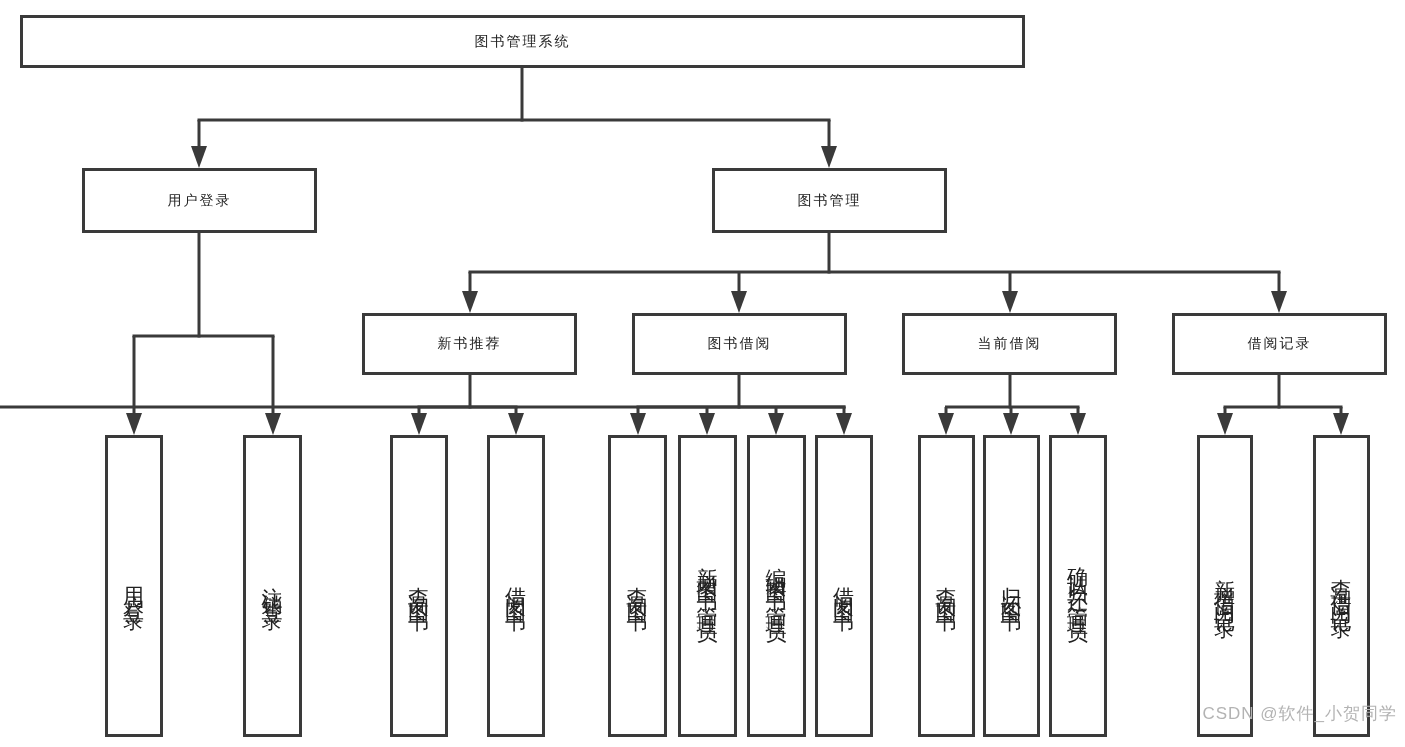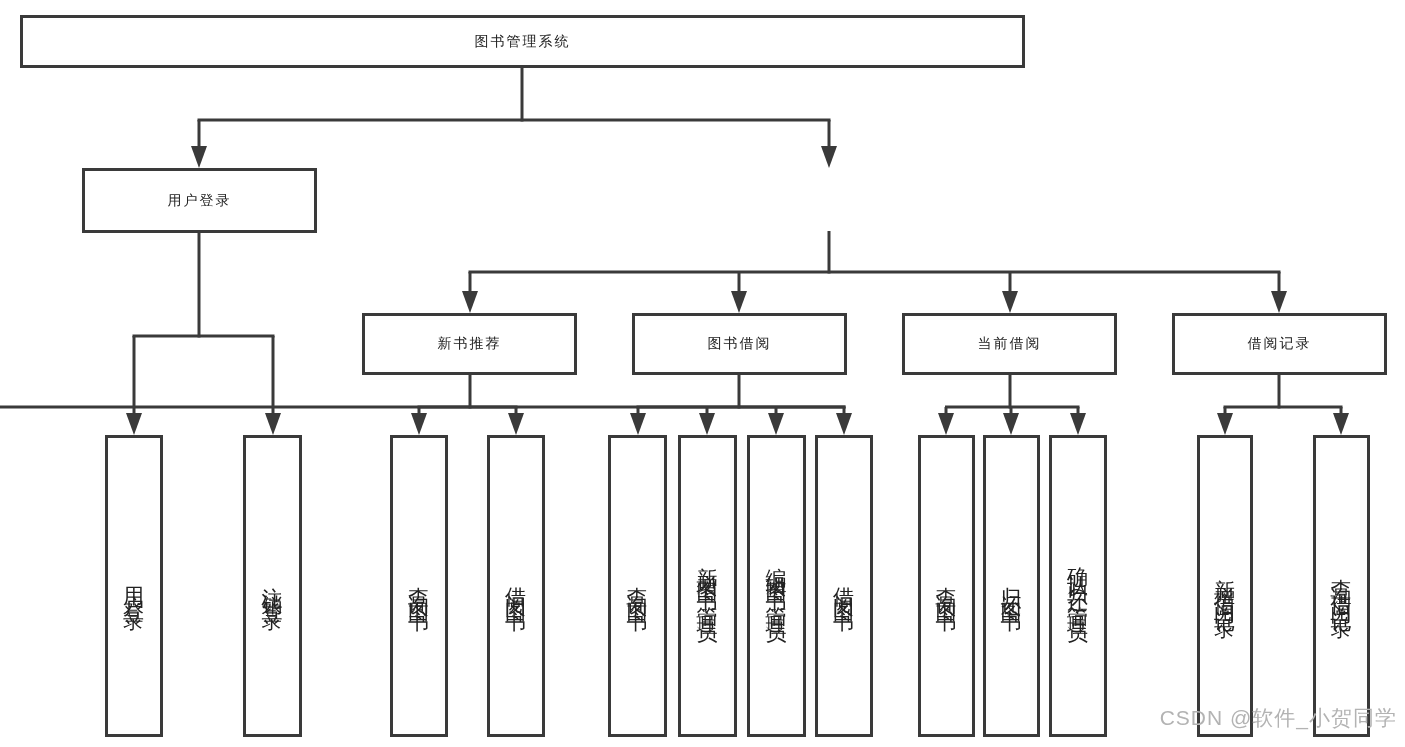--- a/index.html
+++ b/index.html
@@ -29,22 +29,22 @@
   }
   .node.h{font-size:14px;letter-spacing:2px;white-space:nowrap;}
   .node.v{
     writing-mode:vertical-rl;
     font-size:21px;
     letter-spacing:8px;
     line-height:1;
   }
   .watermark{
     position:absolute;
-    right:8px;bottom:15px;
-    font-size:21px;
+    right:8px;bottom:22px;
+    font-size:17px;
     letter-spacing:1px;
     color:var(--watermark);
     z-index:5;
     white-space:nowrap;
   }
 </style>
 </head>
 <body>
 
 <div class="canvas">
@@ -122,20 +122,21 @@
       <line x1="1225" y1="407" x2="1225" y2="417"></line>
       <polygon points="1217,413 1233,413 1225,435"></polygon>
       <line x1="1341" y1="407" x2="1341" y2="417"></line>
       <polygon points="1333,413 1349,413 1341,435"></polygon>
     </g>
   </svg>
 
   <div class="node h" style="left:20px;top:15px;width:1005px;height:53px">图书管理系统</div>
 
   <div class="node h" style="left:82px;top:168px;width:235px;height:65px">用户登录</div>
+  <div class="node h" style="left:712px;top:168px;width:235px;height:65px">图书管理</div>
 
   <div class="node h" style="left:632px;top:313px;width:215px;height:62px">图书借阅</div>
   <div class="node h" style="left:362px;top:313px;width:215px;height:62px">新书推荐</div>
   <div class="node h" style="left:902px;top:313px;width:215px;height:62px">当前借阅</div>
   <div class="node h" style="left:1172px;top:313px;width:215px;height:62px">借阅记录</div>
 
   <div class="node v" style="left:105px;top:435px;width:58px;height:302px">用户登录</div>
   <div class="node v" style="left:243px;top:435px;width:59px;height:302px">注销登录</div>
 
   <div class="node v" style="left:390px;top:435px;width:58px;height:302px">查询图书</div>

